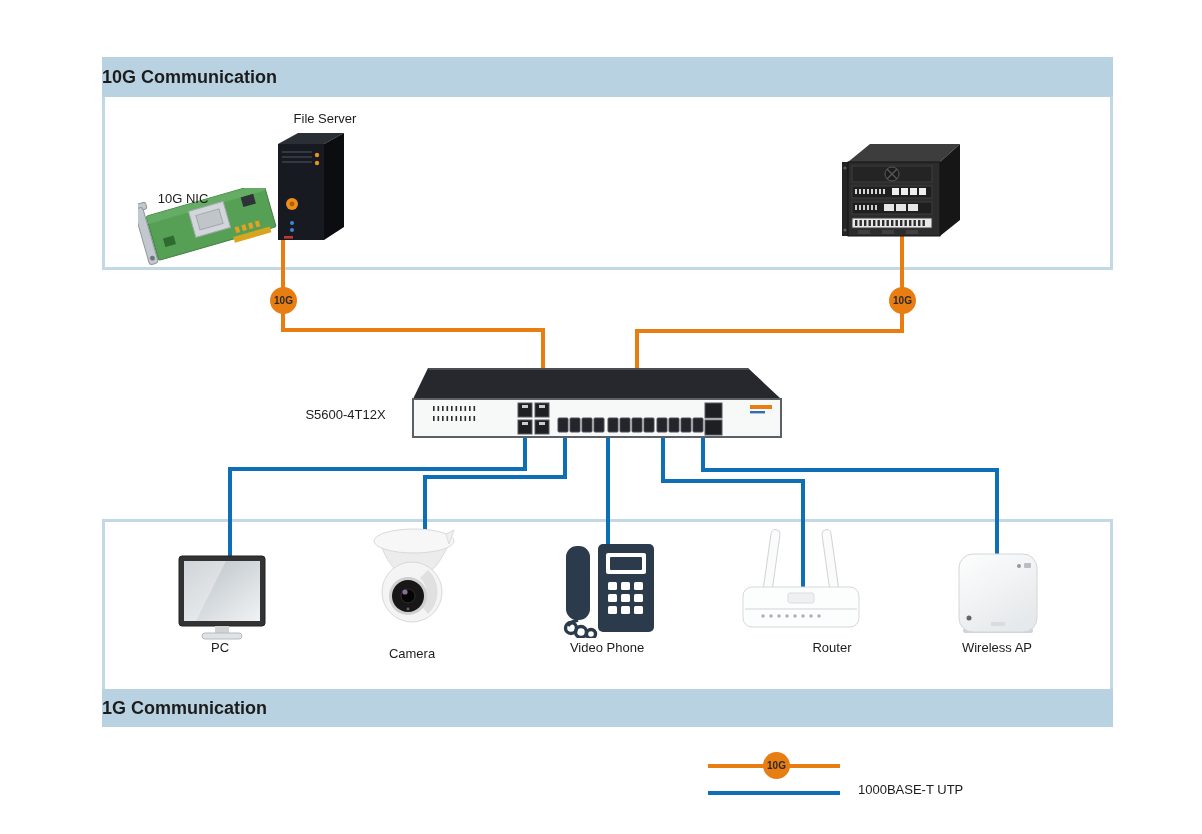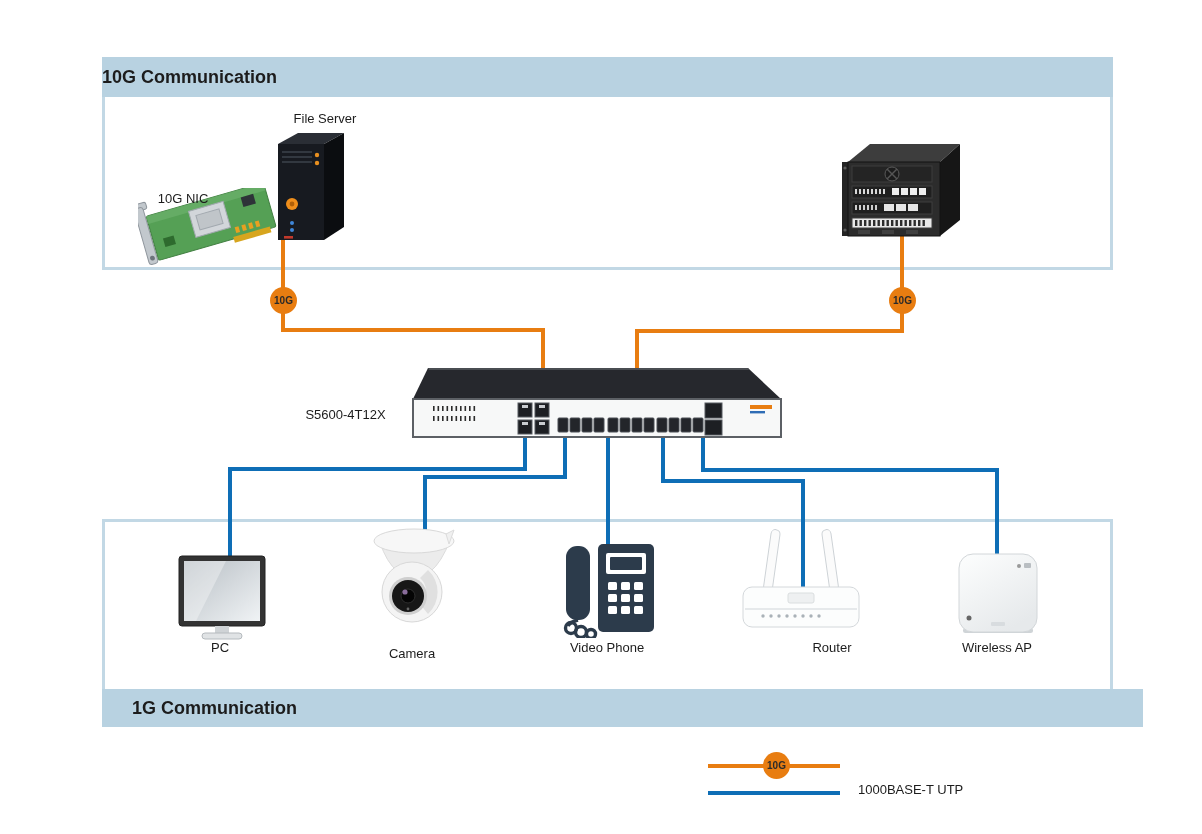--- a/index.html
+++ b/index.html
@@ -27,21 +27,21 @@
 <body>
 
 <div class="canvas">
 
   <div class="zone-box" style="left:102px;top:57px;width:1011px;height:213px;"></div>
   <div class="zone-banner" style="left:102px;top:57px;width:1011px;height:40px;">
     <span>10G Communication</span>
   </div>
 
   <div class="zone-box" style="left:102px;top:519px;width:1011px;height:208px;"></div>
-  <div class="zone-banner" style="left:102px;top:689px;width:1011px;height:38px;padding-left:30px;">
+  <div class="zone-banner" style="left:102px;top:689px;width:1011px;height:38px;">
     <span>1G Communication</span>
   </div>
 
   <svg class="conn" width="1202" height="834" viewBox="0 0 1202 834">
 
     <path class="stroke-fiber" d="M283 232 L283 330 L543 330 L543 370"></path>
     <path class="stroke-fiber" d="M902 230 L902 331 L637 331 L637 370"></path>
 
     <path class="stroke-utp" d="M525 437 L525 469 L230 469 L230 557"></path>
     <path class="stroke-utp" d="M565 437 L565 477 L425 477 L425 543"></path>

